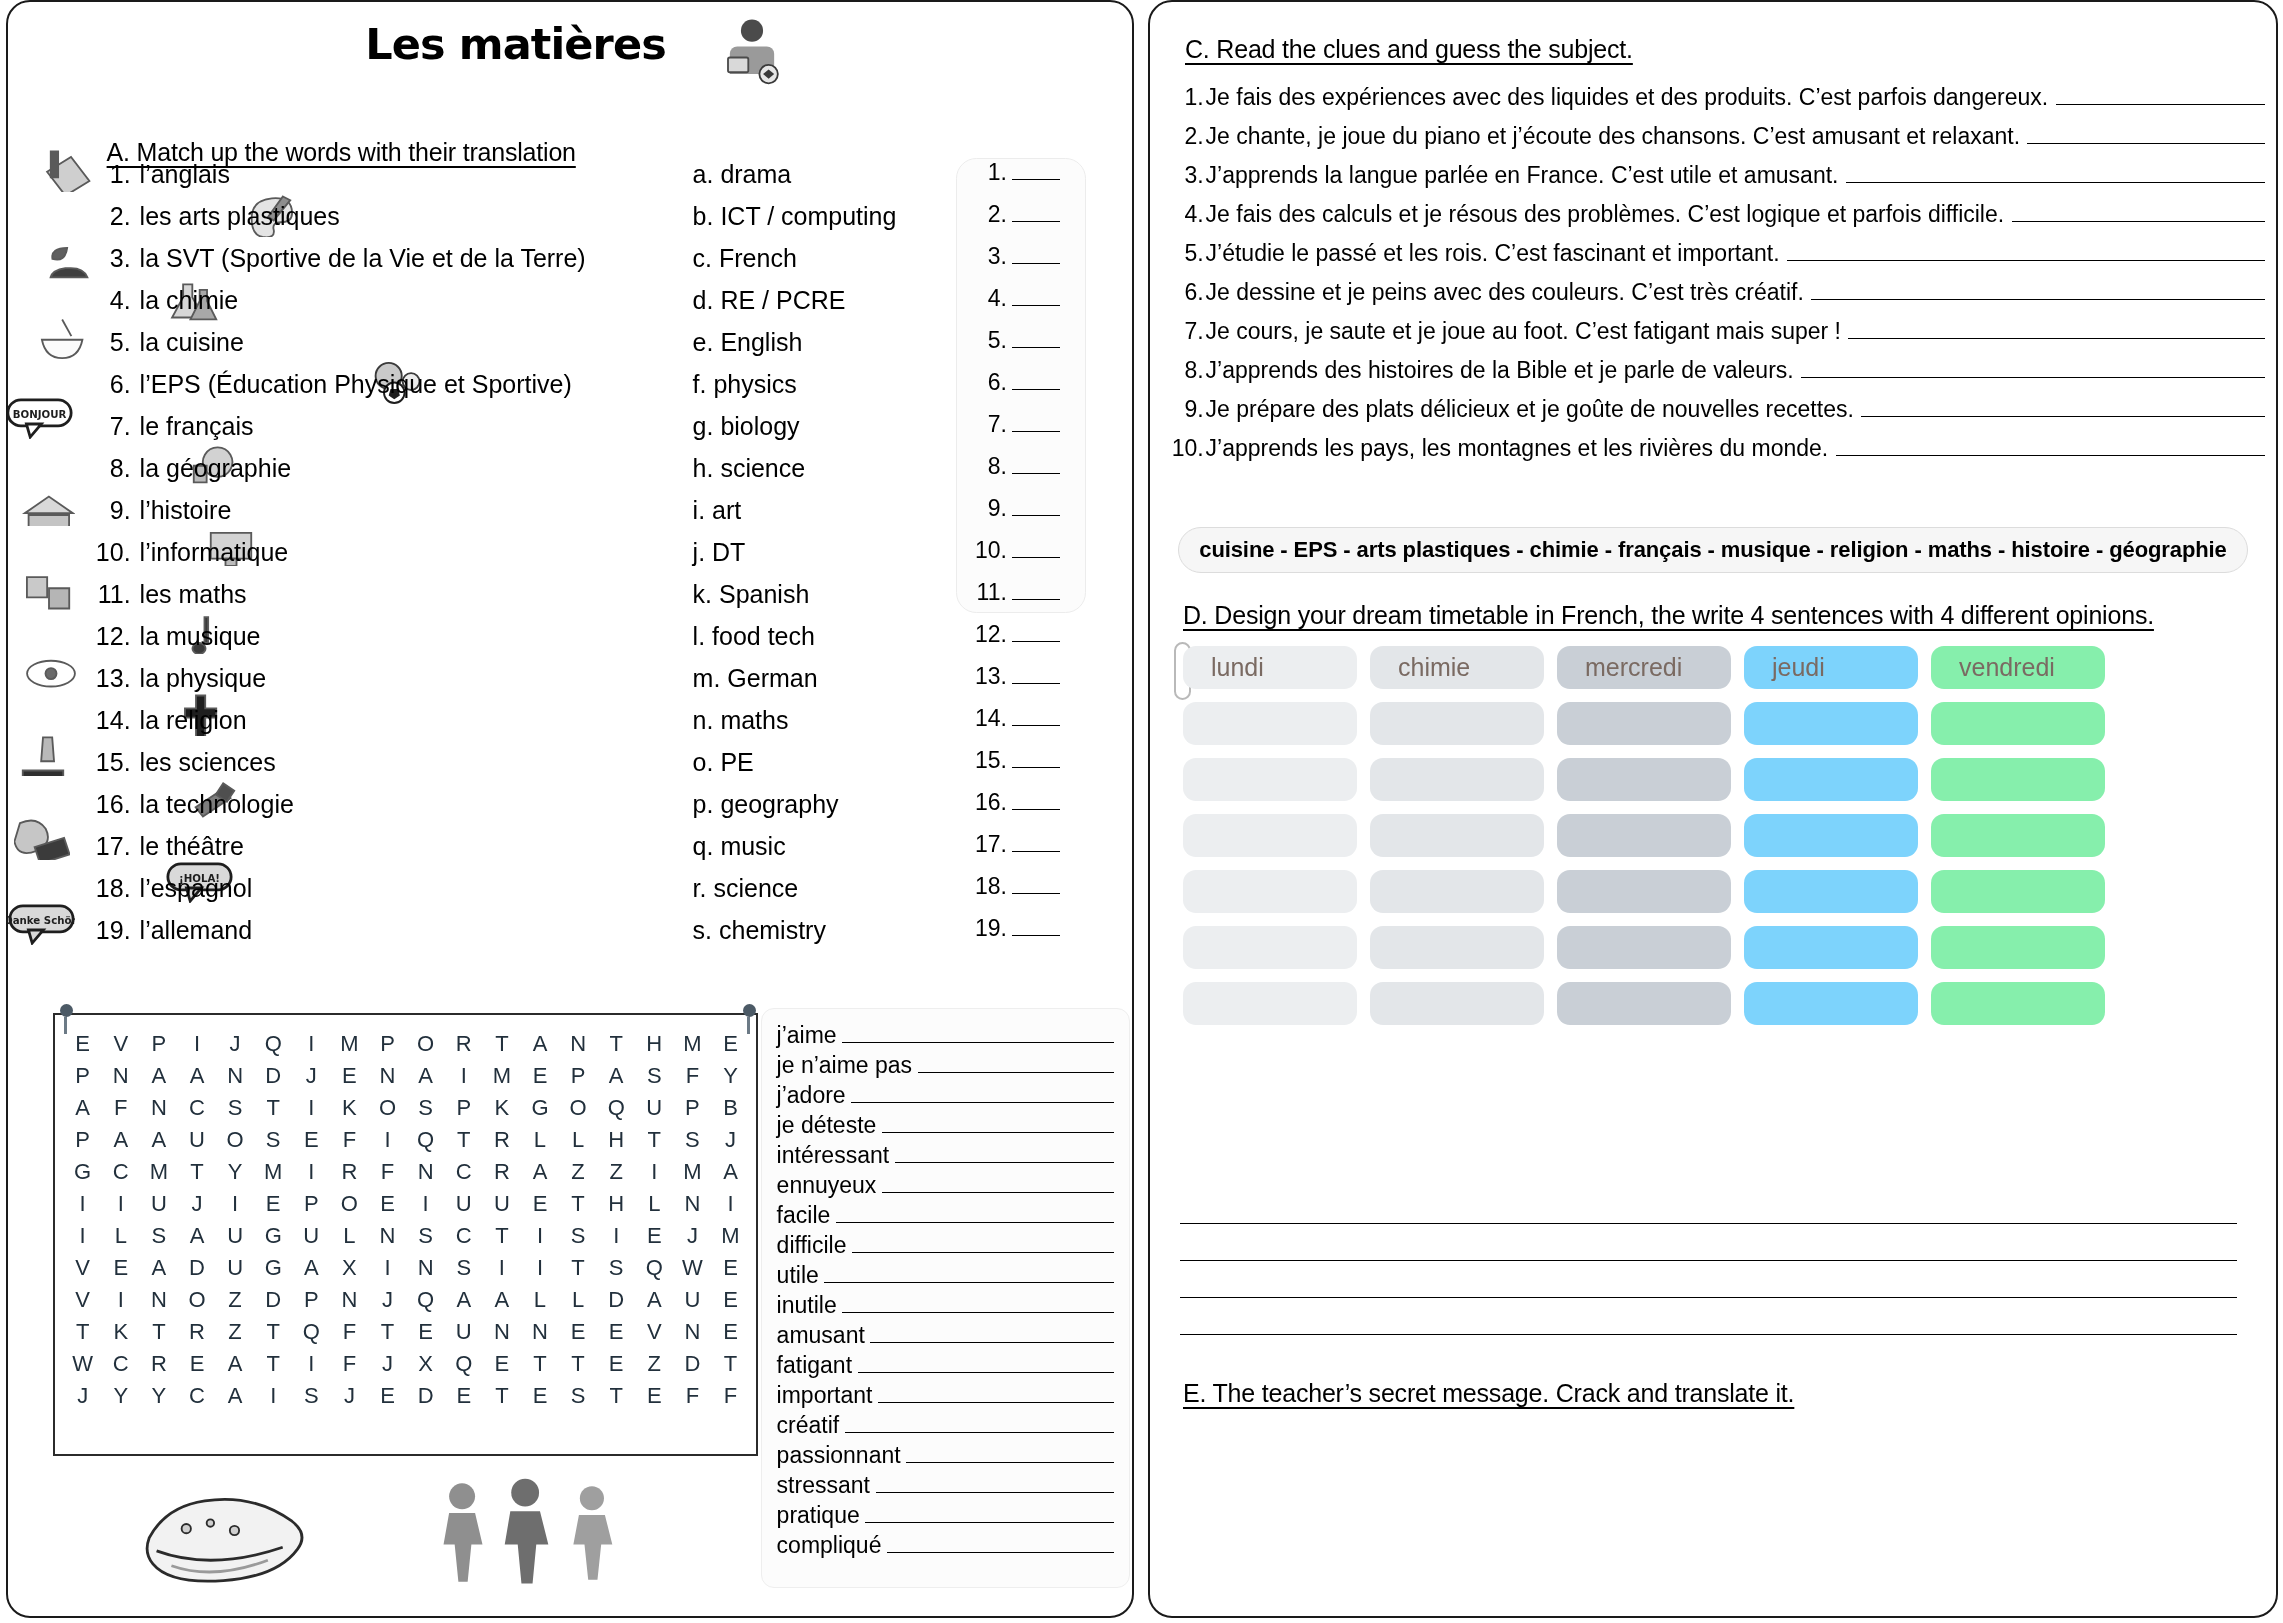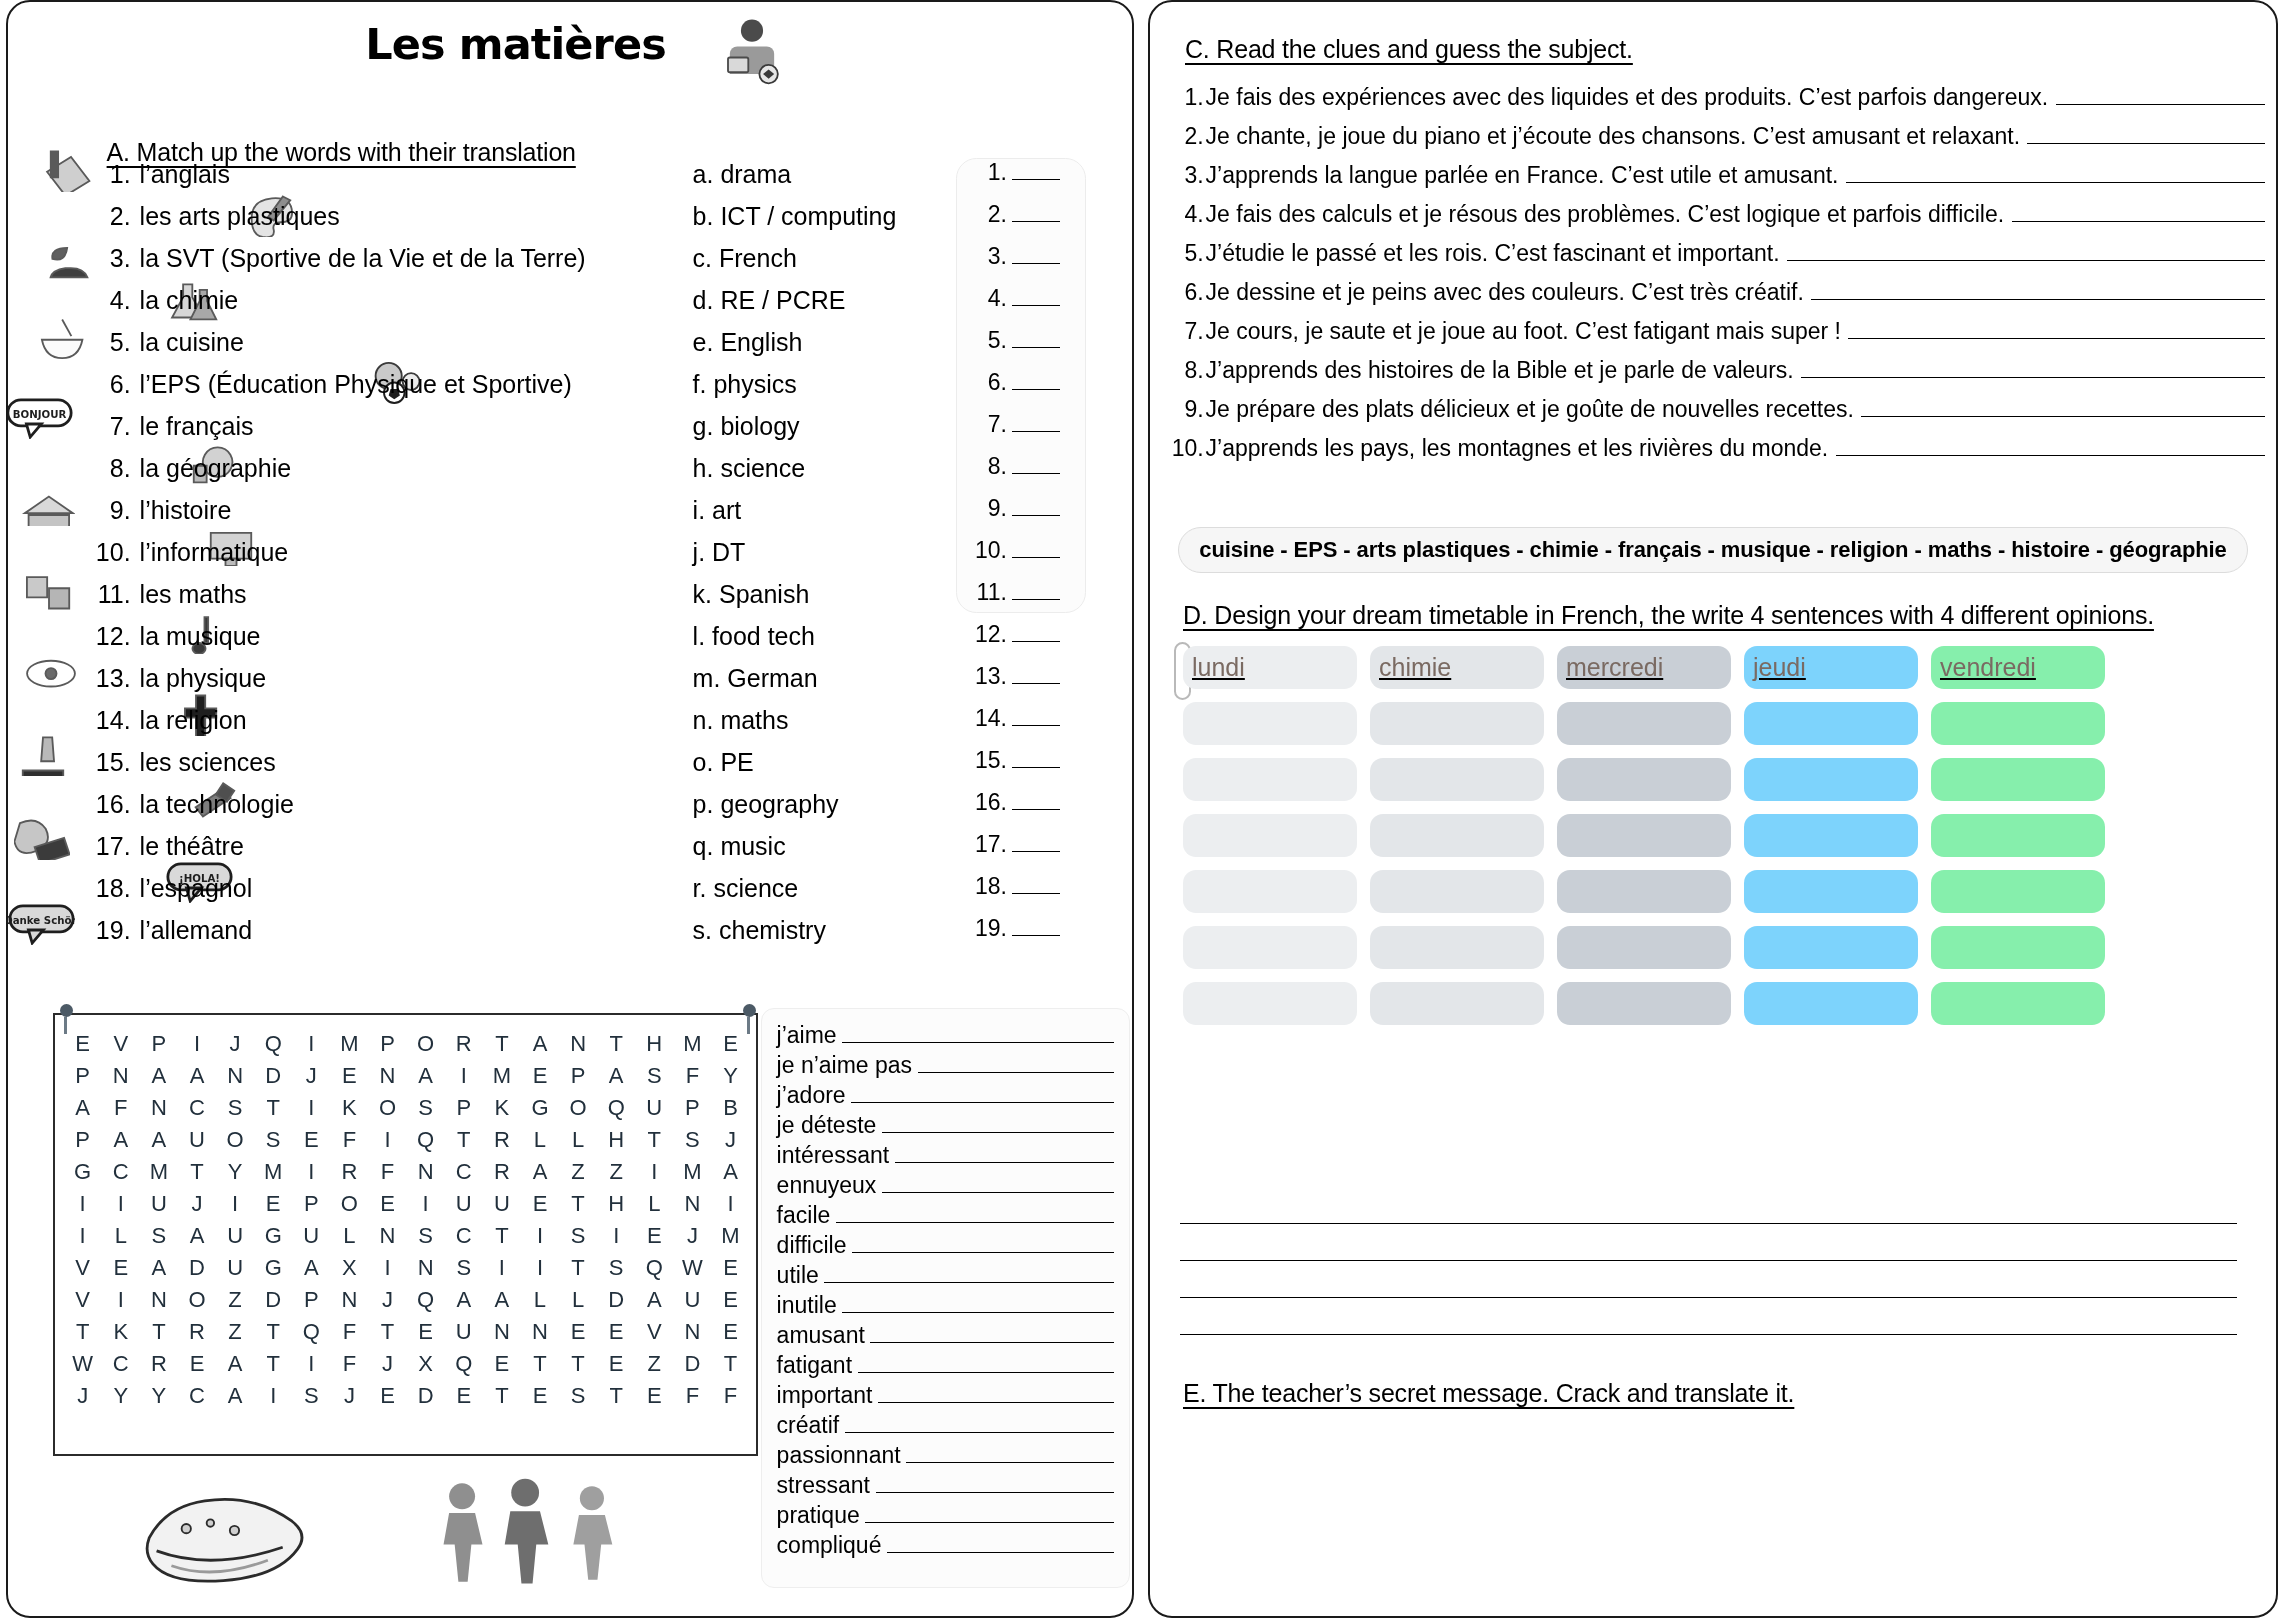--- a/index.html
+++ b/index.html
@@ -127,21 +127,21 @@
   #wordBank span { font-size: 22px; font-weight: bold; letter-spacing: -0.1px; }
 
   
   #secD-head { position: absolute; left: 33px; top: 599px; }
   #timetable { position: absolute; left: 33px; top: 644px; }
   .tt-row { display: flex; gap: 13px; margin-bottom: 13px; }
   .tt-cell {
     width: 174px; height: 43px; border-radius: 13px;
     display: flex; align-items: center;
   }
-  .tt-head { justify-content: flex-start; padding-left: 9px; text-decoration: underline; }
+  .tt-head { justify-content: flex-start; padding-left: 28px; }
   .tt-head span { font-size: 25px; color: #7a6a62; }
   .d1 { background: #eceef0; } .d2 { background: #e3e6e9; }
   .d3 { background: #c9cfd6; } .d4 { background: #7dd3fc; text-align: center; } .d5 { background: #86efac; }
   #clip {
     position: absolute; left: 24px; top: 640px;
     width: 16.7px; height: 58px;
     border: 2.8px solid #b9b9b9; border-radius: 9.3px;
   }
   #dLines { position: absolute; left: 30px; top: 1185px; width: 1057px; }
   .d-line { border-bottom: 1.9px solid #000; height: 37px; }

